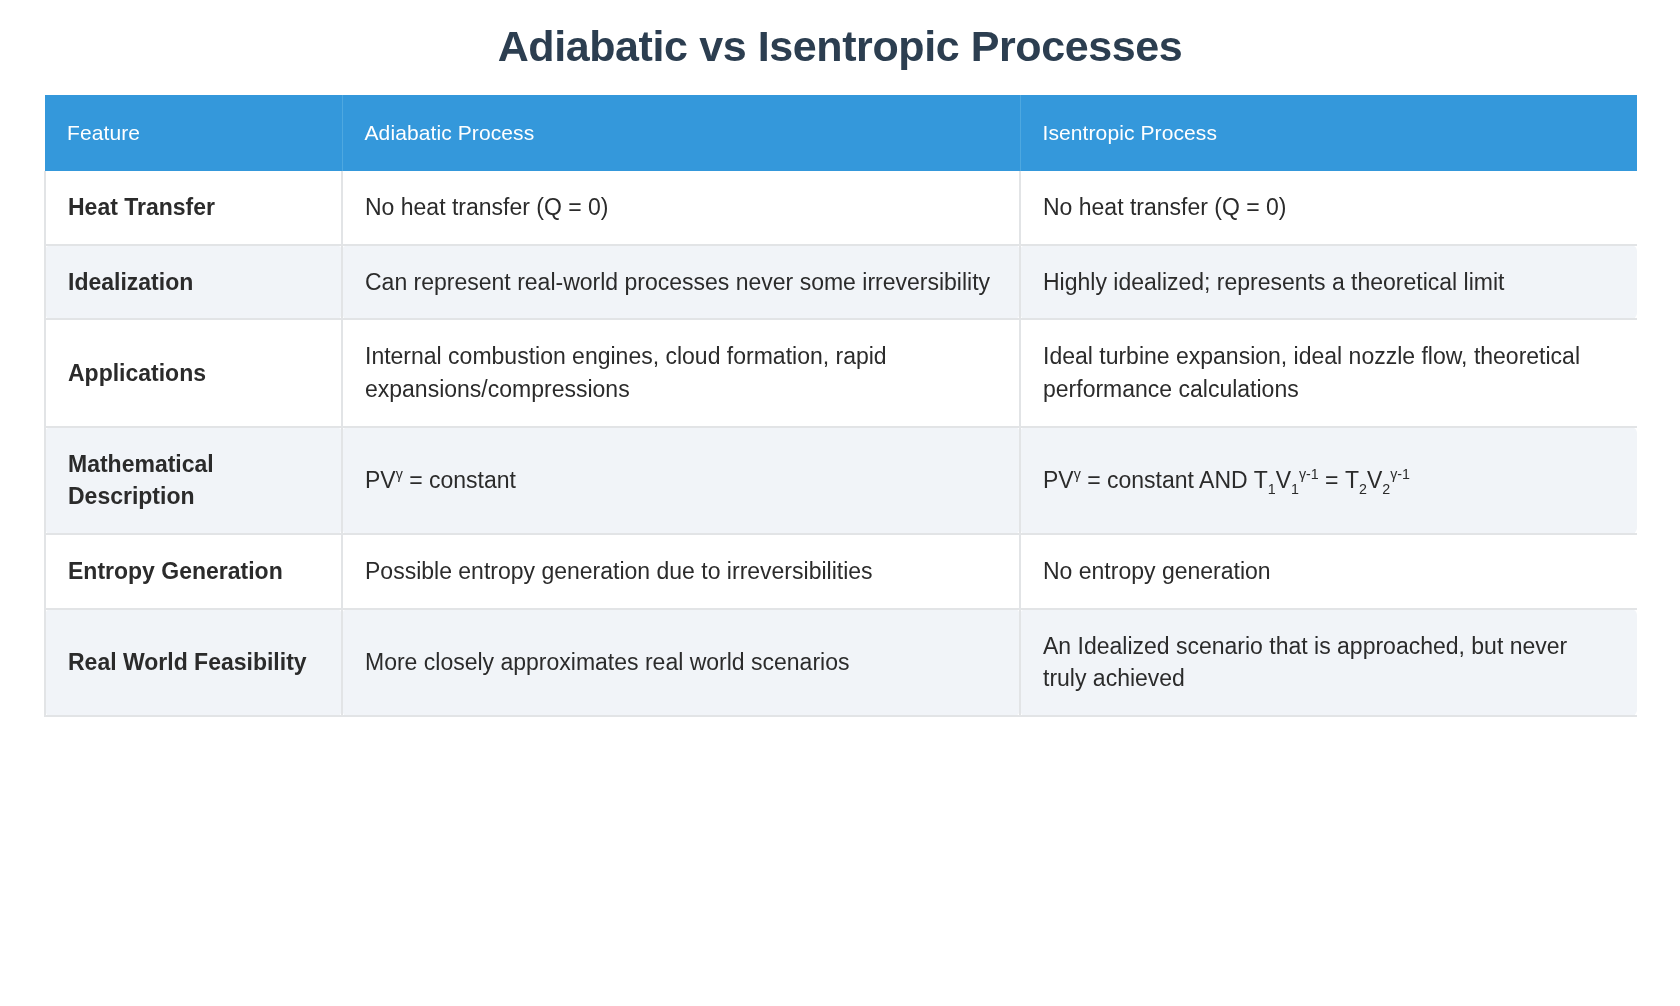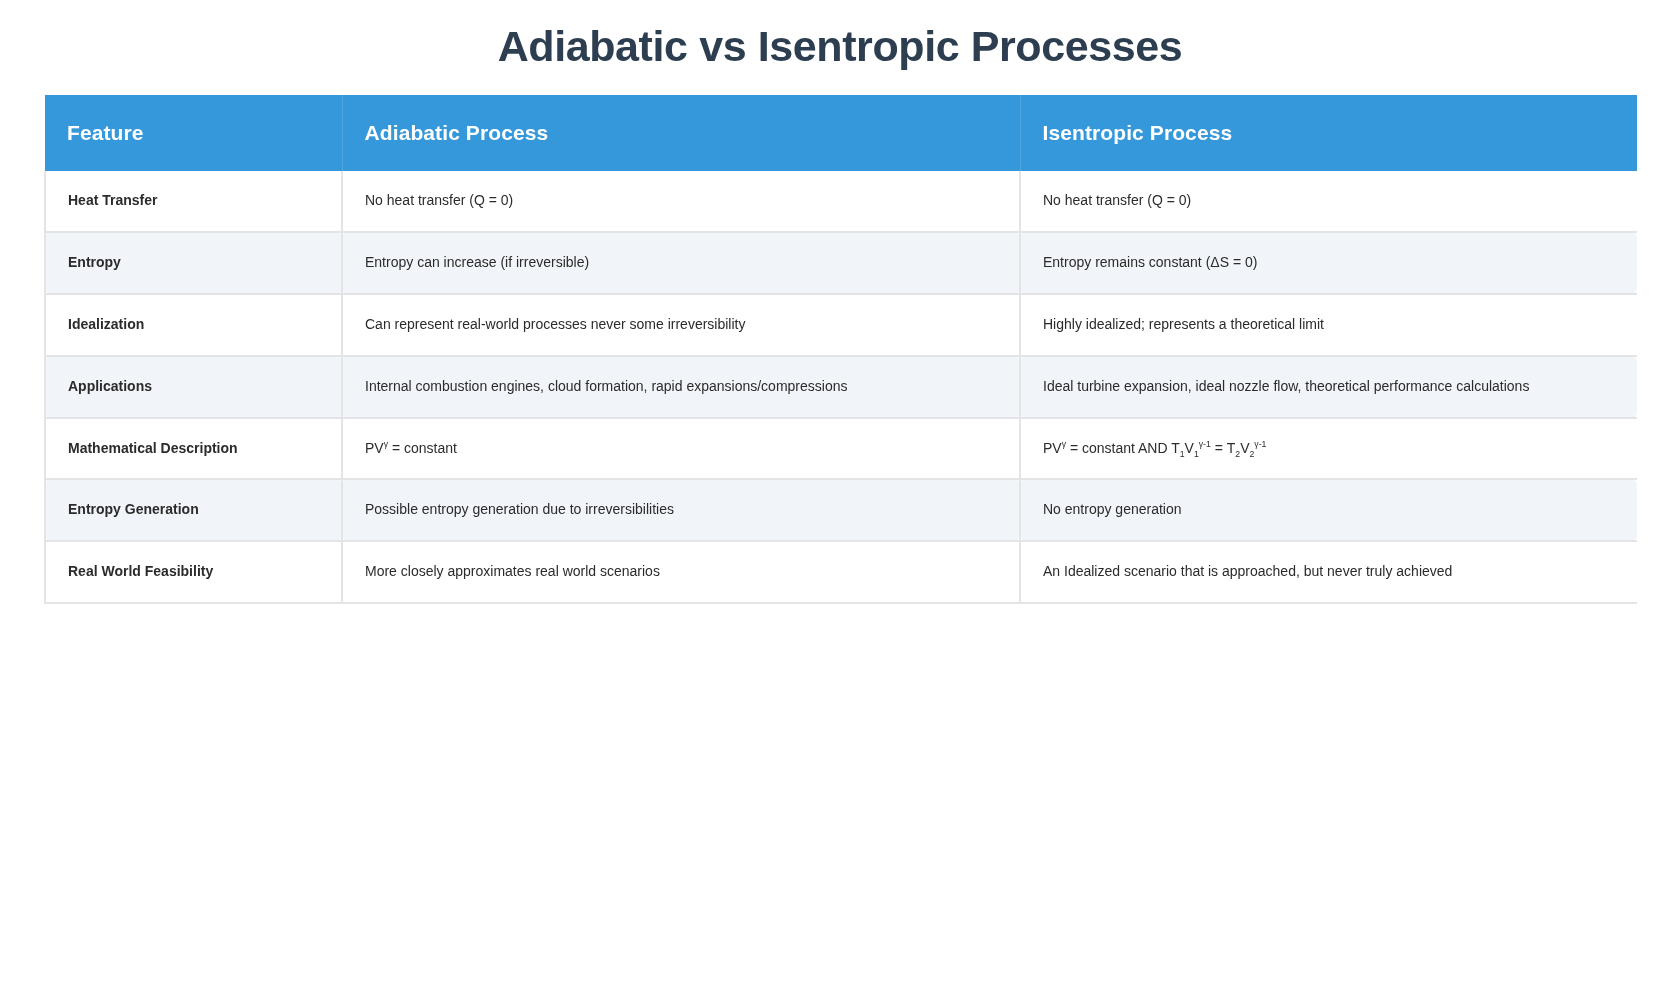--- a/index.html
+++ b/index.html
@@ -43,31 +43,31 @@
   }
 
   table.compare col.c-feature  { width: 297px; }
   table.compare col.c-adiabatic{ width: 678px; }
   table.compare col.c-isentropic{ width: 617px; }
 
   thead th {
     background: #3498db;
     color: #ffffff;
     font-size: 21px;
-    font-weight: bold;
+    font-weight: normal;
     text-align: left;
     padding: 26px 22px;
     border: none;
     border-right: 1px solid #4ea8e0;
     letter-spacing: 0.1px;
   }
   thead th:last-child { border-right: none; }
 
   tbody td {
-    font-size: 14px;
+    font-size: 23px;
     color: #2b2b2b;
     padding: 20px 22px;
     vertical-align: middle;
     border-bottom: 2px solid #e2e4e6;
     border-right: 2px solid #e2e4e6;
     line-height: 1.42;
     border-radius: 6px;
   }
   tbody td:last-child { border-right: none; }
   tbody td:first-child { border-left: 2px solid #e2e4e6; }
@@ -110,25 +110,20 @@
         <th>Isentropic Process</th>
       </tr>
     </thead>
     <tbody id="table-body">
         <tr>
           <td class="feature-cell">Heat Transfer</td>
           <td>No heat transfer (Q = 0)</td>
           <td>No heat transfer (Q = 0)</td>
         </tr>
         <tr>
-          <td class="feature-cell">Entropy</td>
-          <td>Entropy can increase (if irreversible)</td>
-          <td>Entropy remains constant (ΔS = 0)</td>
-        </tr>
-        <tr>
           <td class="feature-cell">Idealization</td>
           <td>Can represent real-world processes never some irreversibility</td>
           <td>Highly idealized; represents a theoretical limit</td>
         </tr>
         <tr>
           <td class="feature-cell">Applications</td>
           <td>Internal combustion engines, cloud formation, rapid expansions/compressions</td>
           <td>Ideal turbine expansion, ideal nozzle flow, theoretical performance calculations</td>
         </tr>
         <tr>

